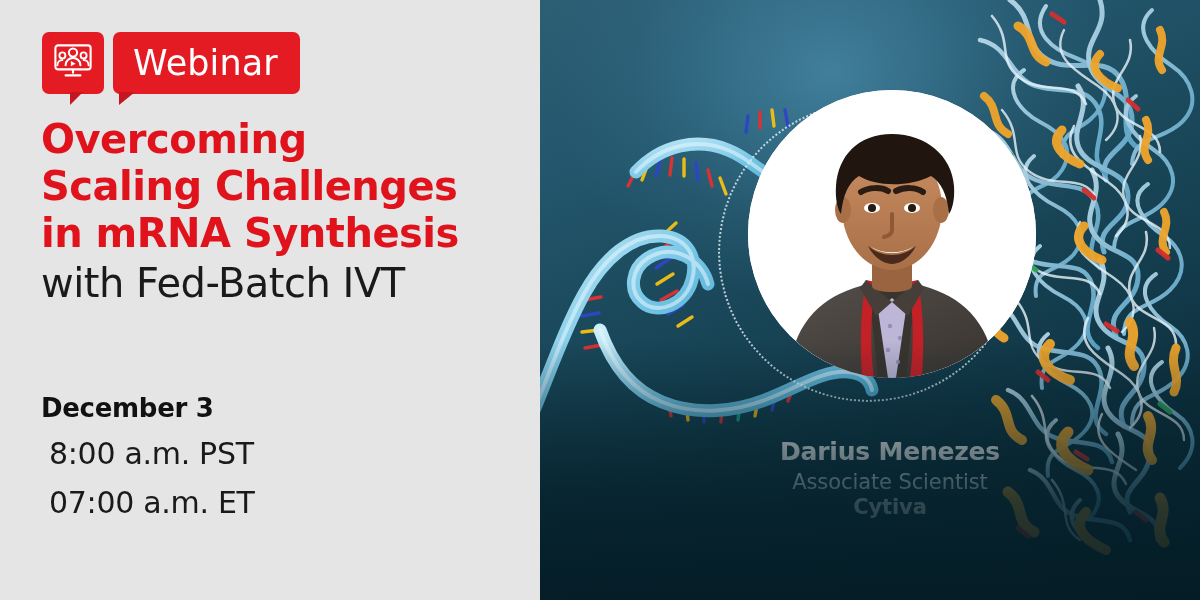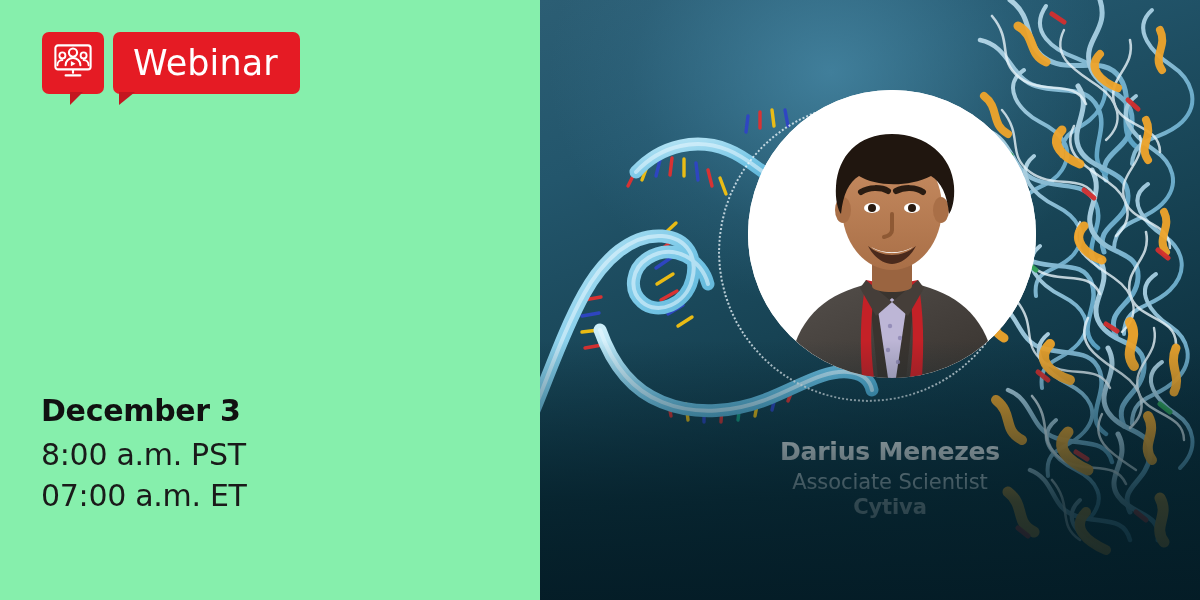--- a/index.html
+++ b/index.html
@@ -16,21 +16,21 @@
     overflow: hidden;
     background: #ffffff;
     font-family: "DejaVu Sans", "Liberation Sans", sans-serif;
   }
 
   
   .left-panel {
     position: absolute;
     left: 0; top: 0;
     width: 540px; height: 600px;
-    background: #86efac;
+    background: #e5e5e5;
   }
 
   
   .badge-row {
     position: absolute;
     left: 42px; top: 32px;
     display: flex;
     align-items: flex-start;
     gap: 9px;
   }
@@ -98,33 +98,33 @@
 
   
   .schedule {
     position: absolute;
     left: 41px;
     top: 392px;
     width: 470px;
   }
   .schedule-date {
     color: #111111;
-    font-size: 30px;
+    font-size: 26px;
     font-weight: 700;
     line-height: 1.28;
     letter-spacing: -0.3px;
     margin: 0 0 4px 0;
   }
   .schedule-time {
     color: #1A1A1A;
     font-size: 30px;
     font-weight: 400;
     line-height: 1.37;
     letter-spacing: -0.3px;
-    margin: 0;
+    margin: 8px;
   }
 
   
   .right-panel {
     position: absolute;
     left: 540px; top: 0;
     width: 660px; height: 600px;
     overflow: hidden;
     background:
       radial-gradient(ellipse 360px 300px at 44% 12%, rgba(74,140,170,0.75) 0%, rgba(60,120,150,0.2) 55%, rgba(0,0,0,0) 78%),
@@ -217,20 +217,26 @@
             <path d="M19 25.4v4.2" stroke="#ffffff" stroke-width="2.1"></path>
             <path d="M11.6 31.4h14.8" stroke="#ffffff" stroke-width="2.1" stroke-linecap="round"></path>
           </svg>
         </span>
       </div>
       <div class="bubble bubble-label">
         <span class="badge-text">Webinar</span>
       </div>
     </div>
 
+    <div class="headline">
+      <p class="headline-red">Overcoming</p>
+      <p class="headline-red">Scaling Challenges</p>
+      <p class="headline-red">in mRNA Synthesis</p>
+      <p class="headline-sub">with Fed-Batch IVT</p>
+    </div>
 
     <div class="schedule">
       <p class="schedule-date">December 3</p>
       <p class="schedule-time">8:00 a.m. PST</p>
       <p class="schedule-time">07:00 a.m. ET</p>
     </div>
   </div>
 
   <div class="right-panel">
 

